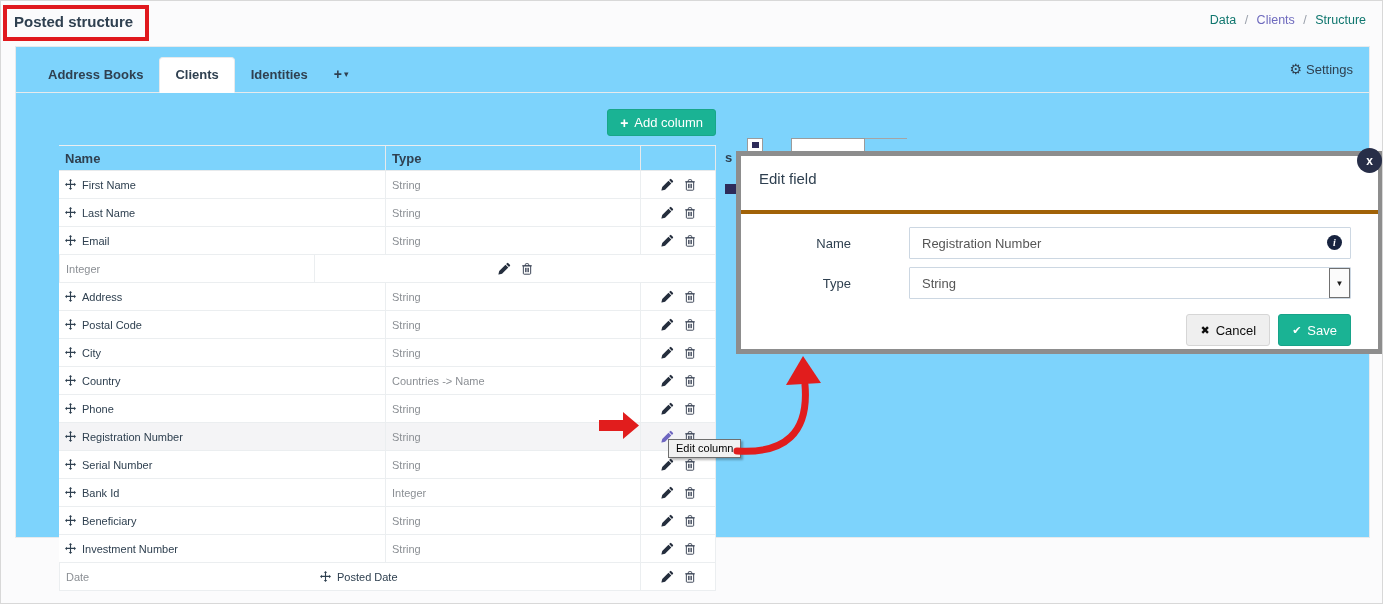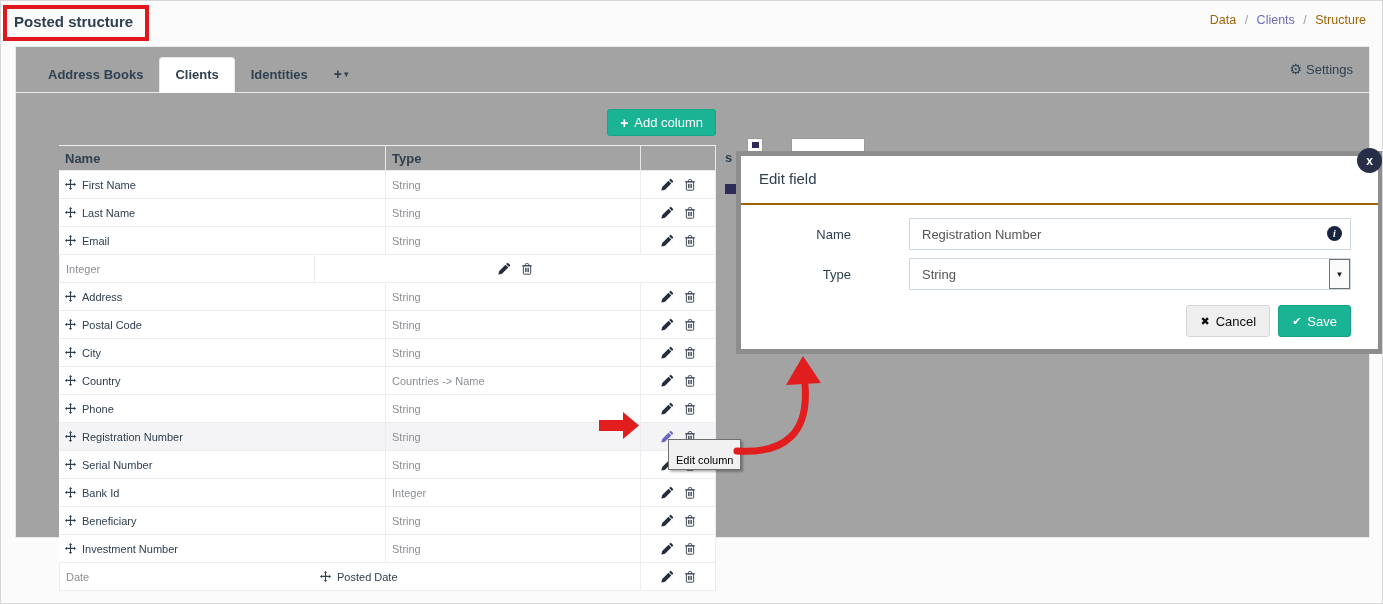--- a/index.html
+++ b/index.html
@@ -4,25 +4,25 @@
 <style>
   html,body{margin:0;padding:0;}
   body{font-family:"Liberation Sans","DejaVu Sans",sans-serif;}
   .page{position:relative;width:1383px;height:604px;background:#fbfbfc;border:1px solid #d8d8d8;box-sizing:border-box;overflow:hidden;}
 
   
   .title-box{position:absolute;left:2px;top:4px;border:4px solid #e0181d;padding:4px 12px 6px 7px;background:transparent;}
   .page-title{font-size:15px;font-weight:bold;color:#2f4050;}
   .breadcrumb{position:absolute;right:16px;top:12px;font-size:12.5px;color:#50566b;}
   .breadcrumb .sep{color:#9aa0ab;margin:0 5px;}
-  .breadcrumb .bc-link{color:#a16207;cursor:pointer;}
+  .breadcrumb .bc-link{color:#0f766e;cursor:pointer;}
   .breadcrumb .bc-active-link{color:#6e6abe;cursor:pointer;}
 
   
-  .card{position:absolute;left:14px;top:45px;width:1355px;height:492px;background:#a3a3a3;border:1px solid #e7eaec;box-sizing:border-box;}
+  .card{position:absolute;left:14px;top:45px;width:1355px;height:492px;background:#7dd3fc;border:1px solid #e7eaec;box-sizing:border-box;}
   .tabs-row{position:absolute;top:0;left:0;right:0;height:46px;border-bottom:1px solid #e7eaec;display:flex;align-items:flex-end;padding:0 16px;box-sizing:border-box;}
   .tab{padding:9px 15px 10px;margin-bottom:-1px;font-size:13px;font-weight:bold;color:#2f4050;border:1px solid transparent;cursor:pointer;}
   .tab.active{background:#fff;border-color:#e7eaec;border-bottom-color:#fff;border-radius:4px 4px 0 0;}
   .tab-add{padding:9px 10px 10px;font-size:14px;font-weight:bold;color:#2f4050;cursor:pointer;}
   .tab-add .caret{font-size:9px;vertical-align:2px;margin-left:2px;}
   .settings{margin-left:auto;align-self:center;font-size:13px;font-weight:normal;color:#2f4050;cursor:pointer;padding-bottom:2px;}
   .settings .gear{font-family:"DejaVu Sans",sans-serif;font-size:14px;margin-right:4px;}
 
   
   .addcol-row{position:absolute;left:43px;top:62px;width:657px;display:flex;justify-content:flex-end;}
@@ -50,38 +50,38 @@
   .frag-s{position:absolute;left:724px;top:149px;font-size:13px;font-weight:bold;color:#2f4050;z-index:25;}
   .frag-bar-left{position:absolute;left:724px;top:183px;width:11px;height:10px;background:#2e2b59;z-index:25;}
   .frag-bar-right{position:absolute;left:1374px;top:183px;width:8px;height:10px;background:#433d80;z-index:25;}
   .frag-box1{position:absolute;left:746px;top:137px;width:14px;height:12px;border:1px solid #9b9b9b;background:#fff;z-index:25;display:flex;align-items:center;justify-content:center;}
   .frag-box1 i{display:block;width:7px;height:6px;background:#2e2b59;}
   .frag-box2{position:absolute;left:790px;top:137px;width:72px;height:12px;border:1px solid #9b9b9b;background:#fff;z-index:25;}
   .frag-line{position:absolute;left:864px;top:137px;width:42px;height:1px;background:#a5a5a5;z-index:25;}
 
   
   .modal{position:absolute;left:735px;top:150px;width:647px;height:203px;box-sizing:border-box;border:5px solid #8d8d8d;background:#fff;z-index:30;}
-  .modal-header{height:49px;box-sizing:border-box;padding:14px 0 12px 18px;font-size:15px;color:#2f4050;border-bottom:2px solid #a16207;}
+  .modal-header{height:58px;box-sizing:border-box;padding:14px 0 12px 18px;font-size:15px;color:#2f4050;border-bottom:4px solid #a16207;}
   .mrow{display:flex;align-items:center;margin:13px 27px 0 0;}
   .mrow + .mrow{margin-top:8px;}
   .mlabel{width:110px;text-align:right;font-size:13px;color:#2f4050;}
   .mctrl{flex:1;margin-left:58px;position:relative;height:32px;box-sizing:border-box;}
   .minput{width:100%;height:32px;box-sizing:border-box;border:1px solid #ccd7e2;border-radius:1px;padding:0 30px 0 12px;font-size:13px;color:#555;font-family:inherit;background:#fff;}
   .info-badge{position:absolute;right:9px;top:8px;width:15px;height:15px;border-radius:50%;background:#17233f;color:#fff;font-size:10px;font-weight:bold;font-family:"Liberation Serif",serif;font-style:italic;display:flex;align-items:center;justify-content:center;cursor:pointer;}
   .mselect{width:100%;height:32px;box-sizing:border-box;border:1px solid #ccd7e2;border-radius:1px;display:flex;align-items:center;padding-left:12px;font-size:13px;color:#555;background:#fff;cursor:pointer;}
   .select-arrow{position:absolute;right:1px;top:1px;bottom:1px;width:21px;box-sizing:border-box;border:1px solid #707070;background:#fbfbfb;display:flex;align-items:center;justify-content:center;font-size:8px;color:#1a1a1a;cursor:pointer;}
   .modal-footer{display:flex;justify-content:flex-end;gap:8px;margin:15px 27px 0 0;}
   .btn-cancel{height:32px;padding:0 13px;background:#efefef;border:1px solid #d6d6d6;border-radius:3px;font-size:13px;color:#0d0d0d;display:flex;align-items:center;cursor:pointer;font-family:inherit;}
   .btn-cancel .ic{font-family:"DejaVu Sans",sans-serif;font-size:11px;margin-right:6px;}
   .btn-save{height:32px;padding:0 13px;background:#1ab394;border:1px solid #17a389;border-radius:3px;font-size:13px;color:#fff;display:flex;align-items:center;cursor:pointer;font-family:inherit;}
   .btn-save .ic{font-family:"DejaVu Sans",sans-serif;font-size:11px;margin-right:6px;}
   .modal-close{position:absolute;left:616px;top:-8px;width:25px;height:25px;border-radius:50%;background:#272e48;color:#fff;font-size:12px;font-weight:bold;display:flex;align-items:center;justify-content:center;cursor:pointer;z-index:35;}
 
   
-  .tooltip{position:absolute;left:667px;top:438px;padding:14px 7px 3px;font-size:11px;color:#000;background:#f1f1f1;border:1px solid #6f6f6f;box-shadow:2px 2px 2px rgba(0,0,0,.28);z-index:45;}
+  .tooltip{position:absolute;left:667px;top:438px;padding:2px 7px 3px;font-size:11px;color:#000;background:#f1f1f1;border:1px solid #6f6f6f;box-shadow:2px 2px 2px rgba(0,0,0,.28);z-index:45;}
   .arrows{position:absolute;left:0;top:0;width:1383px;height:604px;z-index:50;pointer-events:none;}
 </style>
 </head>
 <body>
 
 <div class="page">
 
   <div class="title-box">
     <span class="page-title">Posted structure</span>
   </div>

